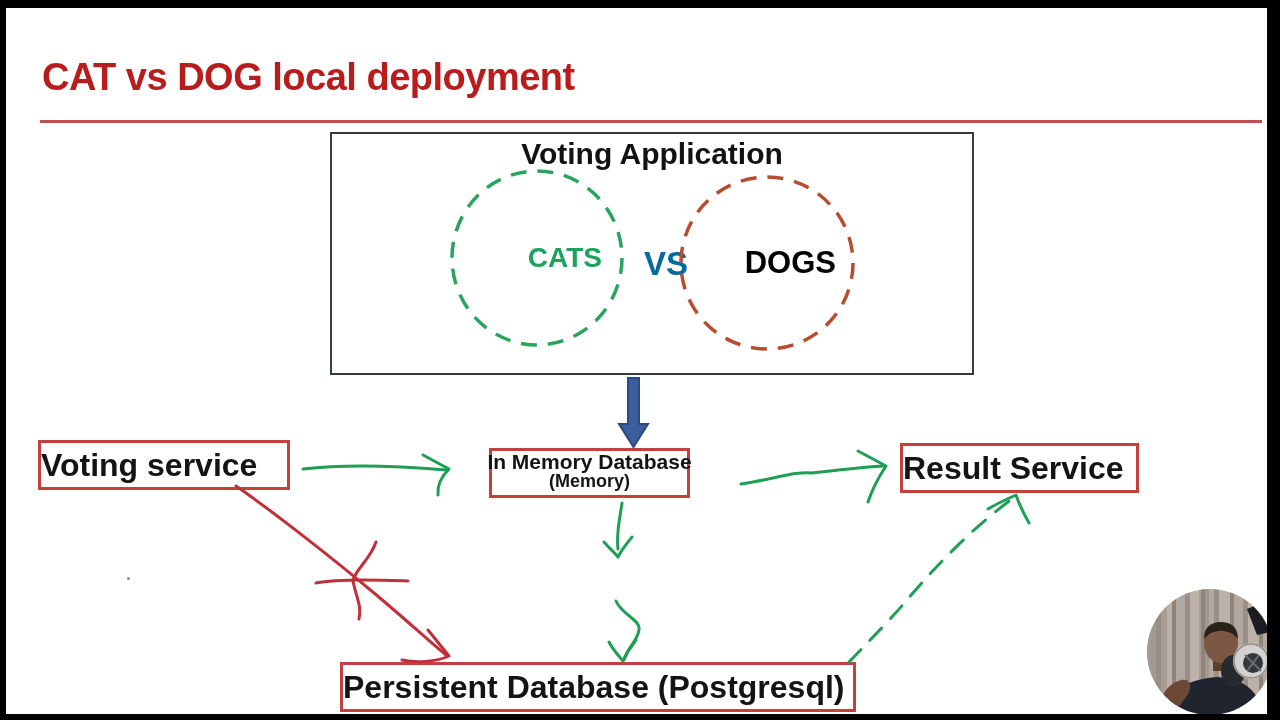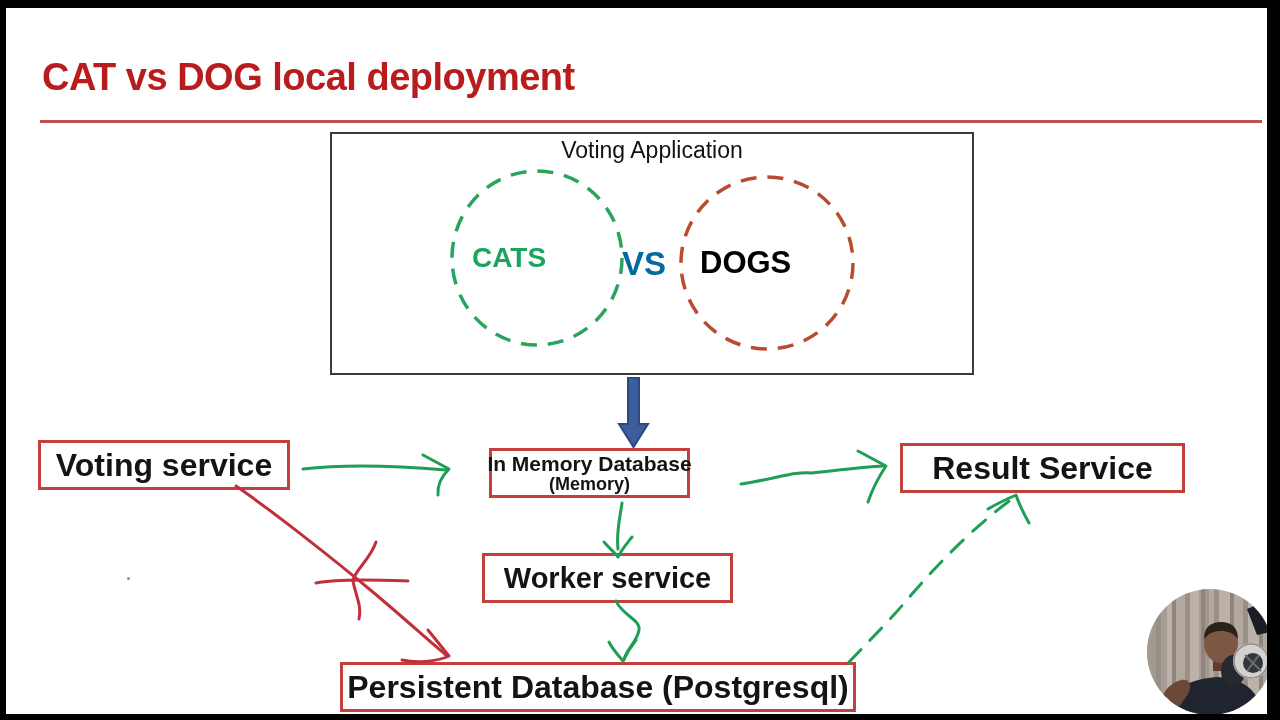--- a/index.html
+++ b/index.html
@@ -18,38 +18,38 @@
   .title{
     position:absolute;left:42px;top:56px;font-size:38px;font-weight:700;
     color:#b91c1c;letter-spacing:-0.5px;white-space:nowrap;z-index:10;
   }
   .rule{position:absolute;left:40px;top:120px;width:1222px;height:3px;background:#c0504d;z-index:10;}
 
   
   .vapp{position:absolute;left:330px;top:132px;width:640px;height:239px;border:2px solid #363b40;z-index:5;}
   .vapp-label{
     position:absolute;left:0;top:3px;width:100%;text-align:center;
-    font-size:23px;font-weight:400;color:#121212;
+    font-size:30px;font-weight:700;color:#121212;
   }
-  .circle-label{position:absolute;font-weight:700;text-align:left;z-index:10;}
+  .circle-label{position:absolute;font-weight:700;text-align:right;z-index:10;}
   .cats-label{left:472px;top:242px;width:130px;font-size:28px;color:#1aa45e;}
   .vs-label{left:622px;top:245px;width:66px;font-size:33px;color:#0369a1;}
   .dogs-label{left:700px;top:245px;width:136px;font-size:31px;color:#000000;}
 
   
   .node{
     position:absolute;border:3px solid #c5403c;background:transparent;
-    display:flex;align-items:center;justify-content:center;
+    display:flex;align-items:center;
     color:#141414;font-weight:700;z-index:10;white-space:nowrap;box-sizing:border-box;
   }
   .node-voting{left:38px;top:440px;width:252px;height:50px;font-size:32px;}
   .node-inmem{left:489px;top:448px;width:201px;height:50px;flex-direction:column;line-height:1.02;}
   .inmem-line1{font-size:21px;font-weight:700;}
   .inmem-line2{font-size:18px;font-weight:700;}
-  .node-result{left:900px;top:443px;width:285px;height:50px;font-size:32px;}
+  .node-result{left:900px;top:443px;width:239px;height:50px;font-size:32px;}
   .node-worker{left:482px;top:553px;width:251px;height:50px;font-size:29px;}
   .node-persist{left:340px;top:662px;width:516px;height:50px;font-size:32px;}
 
   
   .overlay{position:absolute;left:0;top:0;width:1280px;height:720px;z-index:20;pointer-events:none;}
   .stroke-green{stroke:#1f9e55;stroke-width:3;fill:none;stroke-linecap:round;stroke-linejoin:round;}
   .stroke-red{stroke:#c12f3a;stroke-width:3;fill:none;stroke-linecap:round;stroke-linejoin:round;}
   .cats-ellipse{stroke:#28a45c;stroke-width:3.5;fill:none;stroke-dasharray:16 11;}
   .dogs-ellipse{stroke:#b84c2e;stroke-width:3.5;fill:none;stroke-dasharray:16 11;}
   .dashed{stroke-dasharray:17 13;}
@@ -82,23 +82,20 @@
 
   <div class="node node-voting">
     <span>Voting service</span>
   </div>
   <div class="node node-inmem">
     <span class="inmem-line1">In Memory Database</span>
     <span class="inmem-line2">(Memory)</span>
   </div>
   <div class="node node-result">
     <span>Result Service</span>
-  </div>
-  <div class="node node-worker">
-    <span>Worker service</span>
   </div>
   <div class="node node-persist">
     <span>Persistent Database (Postgresql)</span>
   </div>
 
   <div class="stray-dot"></div>
 
   <svg class="overlay" viewBox="0 0 1280 720">
 
     <ellipse class="cats-ellipse" cx="537" cy="258" rx="85" ry="87"></ellipse>

